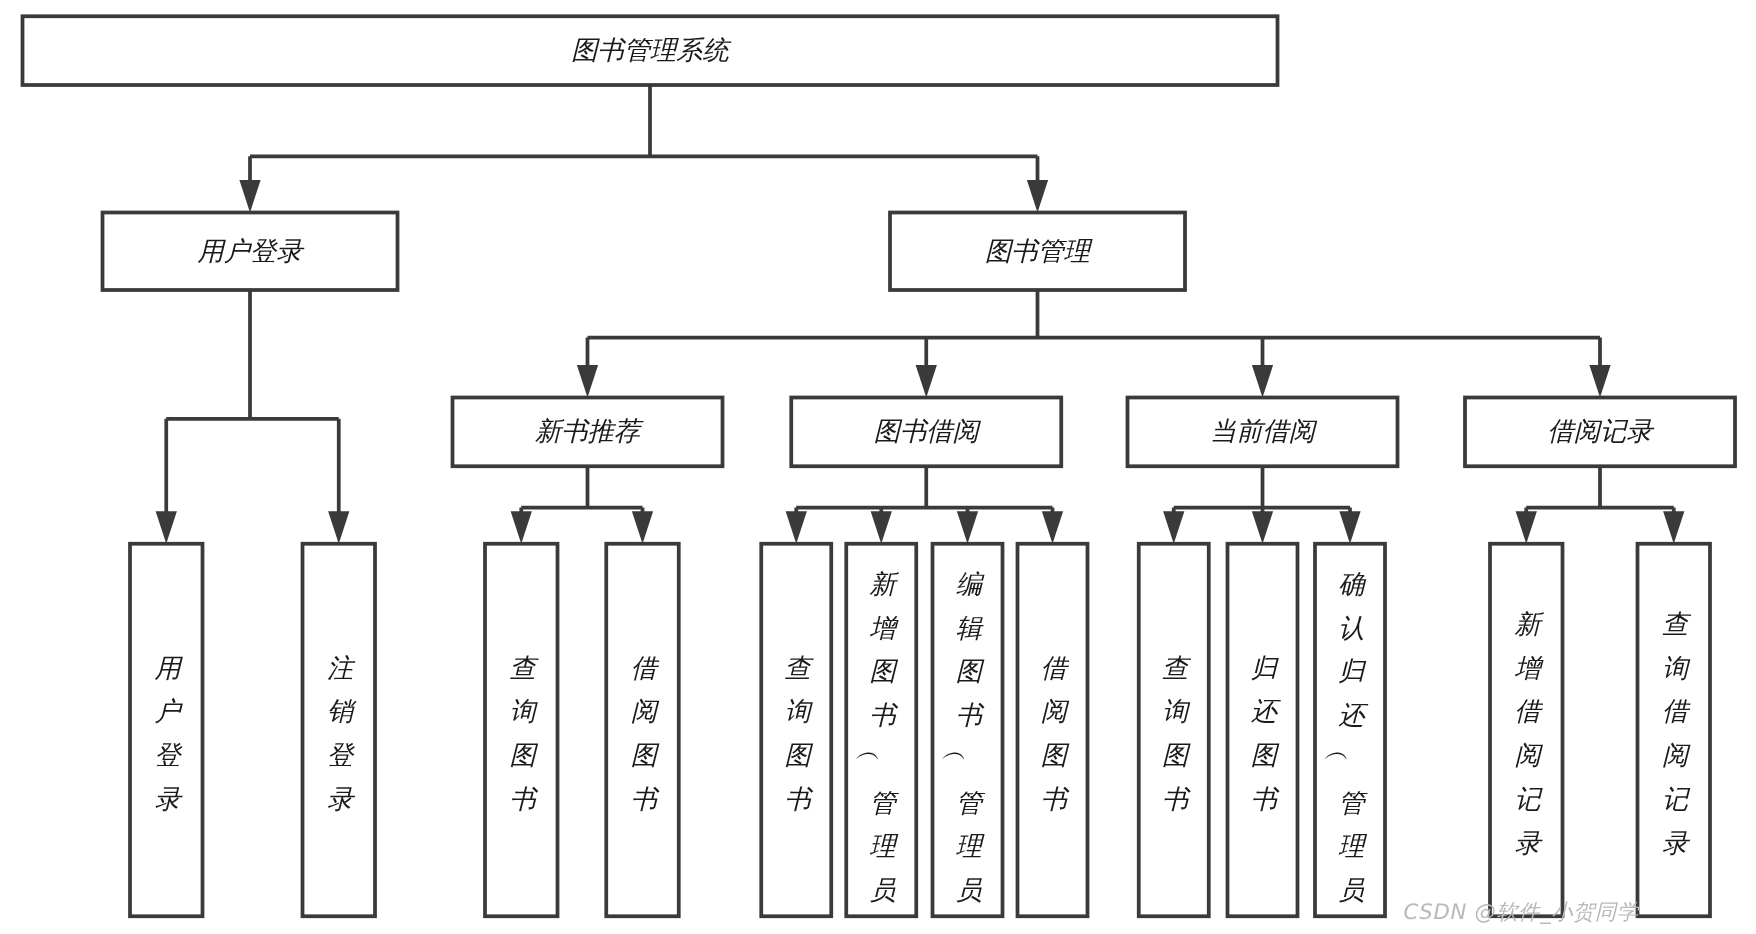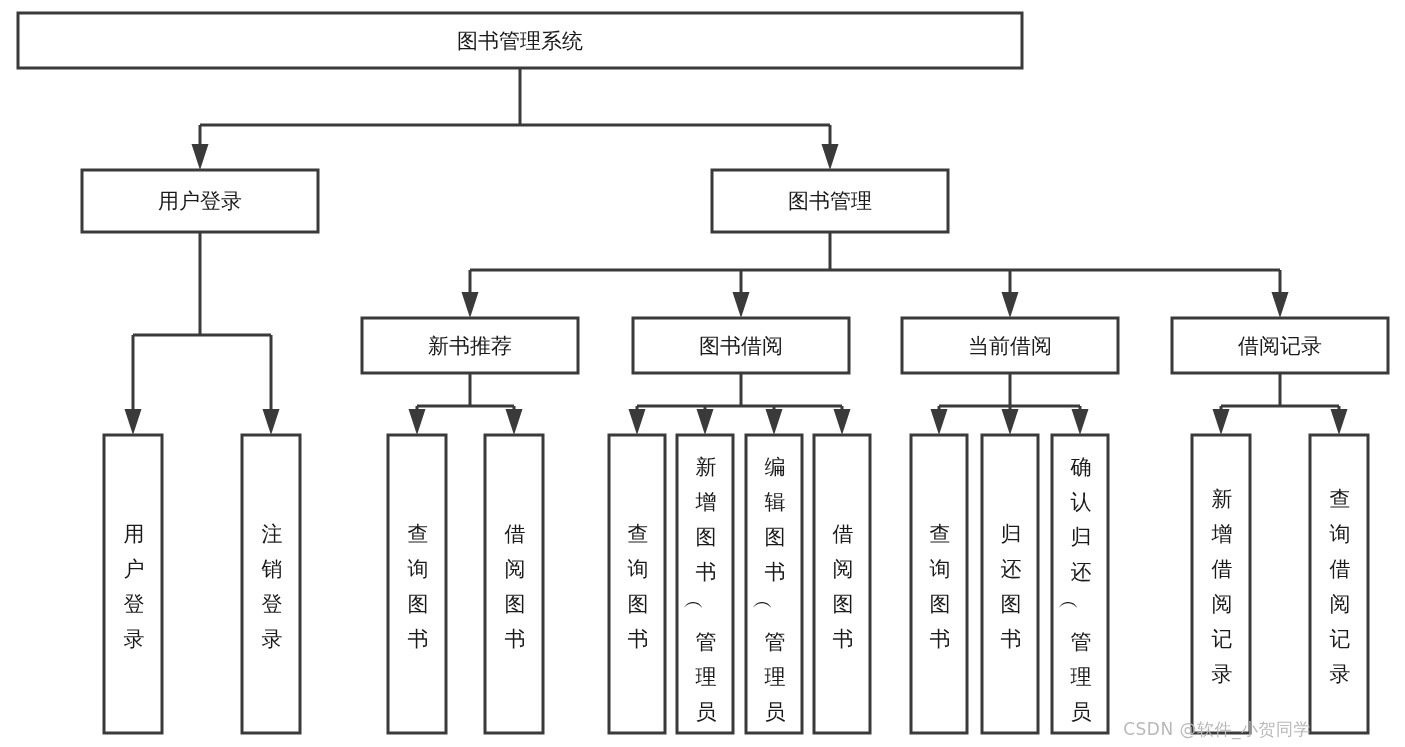--- a/index.html
+++ b/index.html
@@ -12,20 +12,21 @@
     width: 1405px;
     height: 747px;
     font-family: "DejaVu Sans", "Liberation Sans", sans-serif;
     overflow: hidden;
     position: relative;
   }
   #diagram-root {
     position: relative;
     width: 1319px;
     height: 747px;
+    font-style: italic;
   }
   svg.diagram-canvas {
     position: absolute;
     top: 0;
     left: 0;
     width: 1405px;
     height: 747px;
     display: block;
   }
   .node-box {

